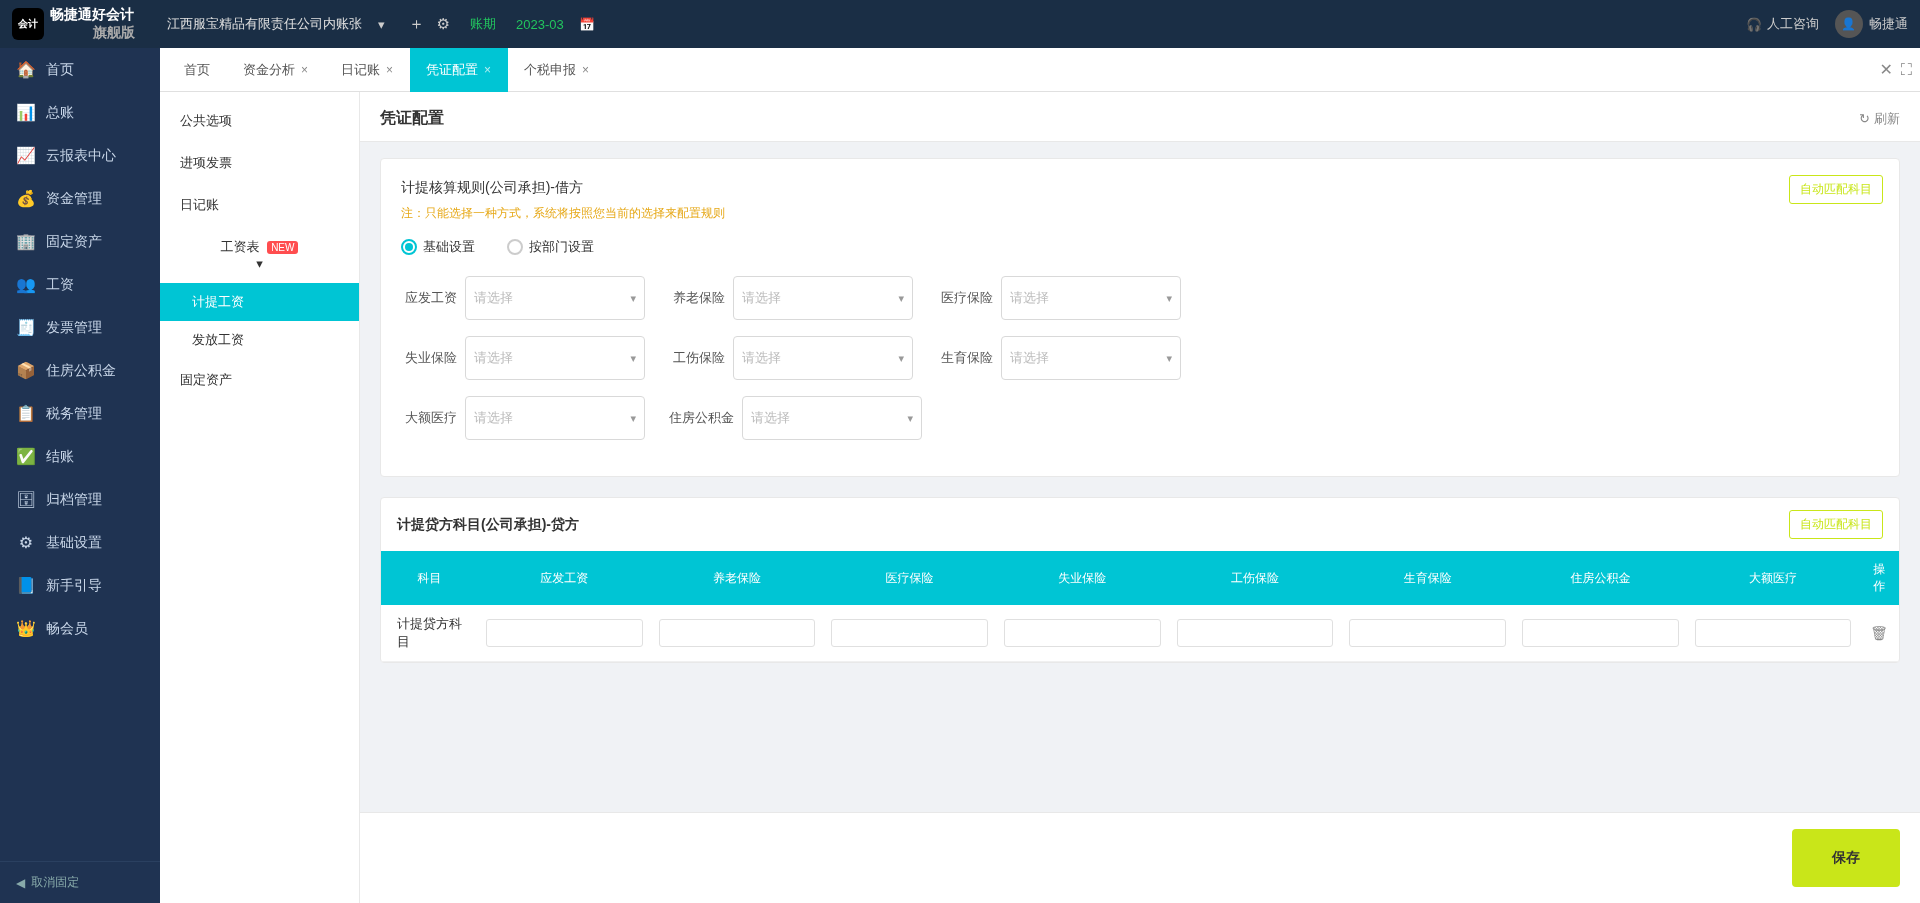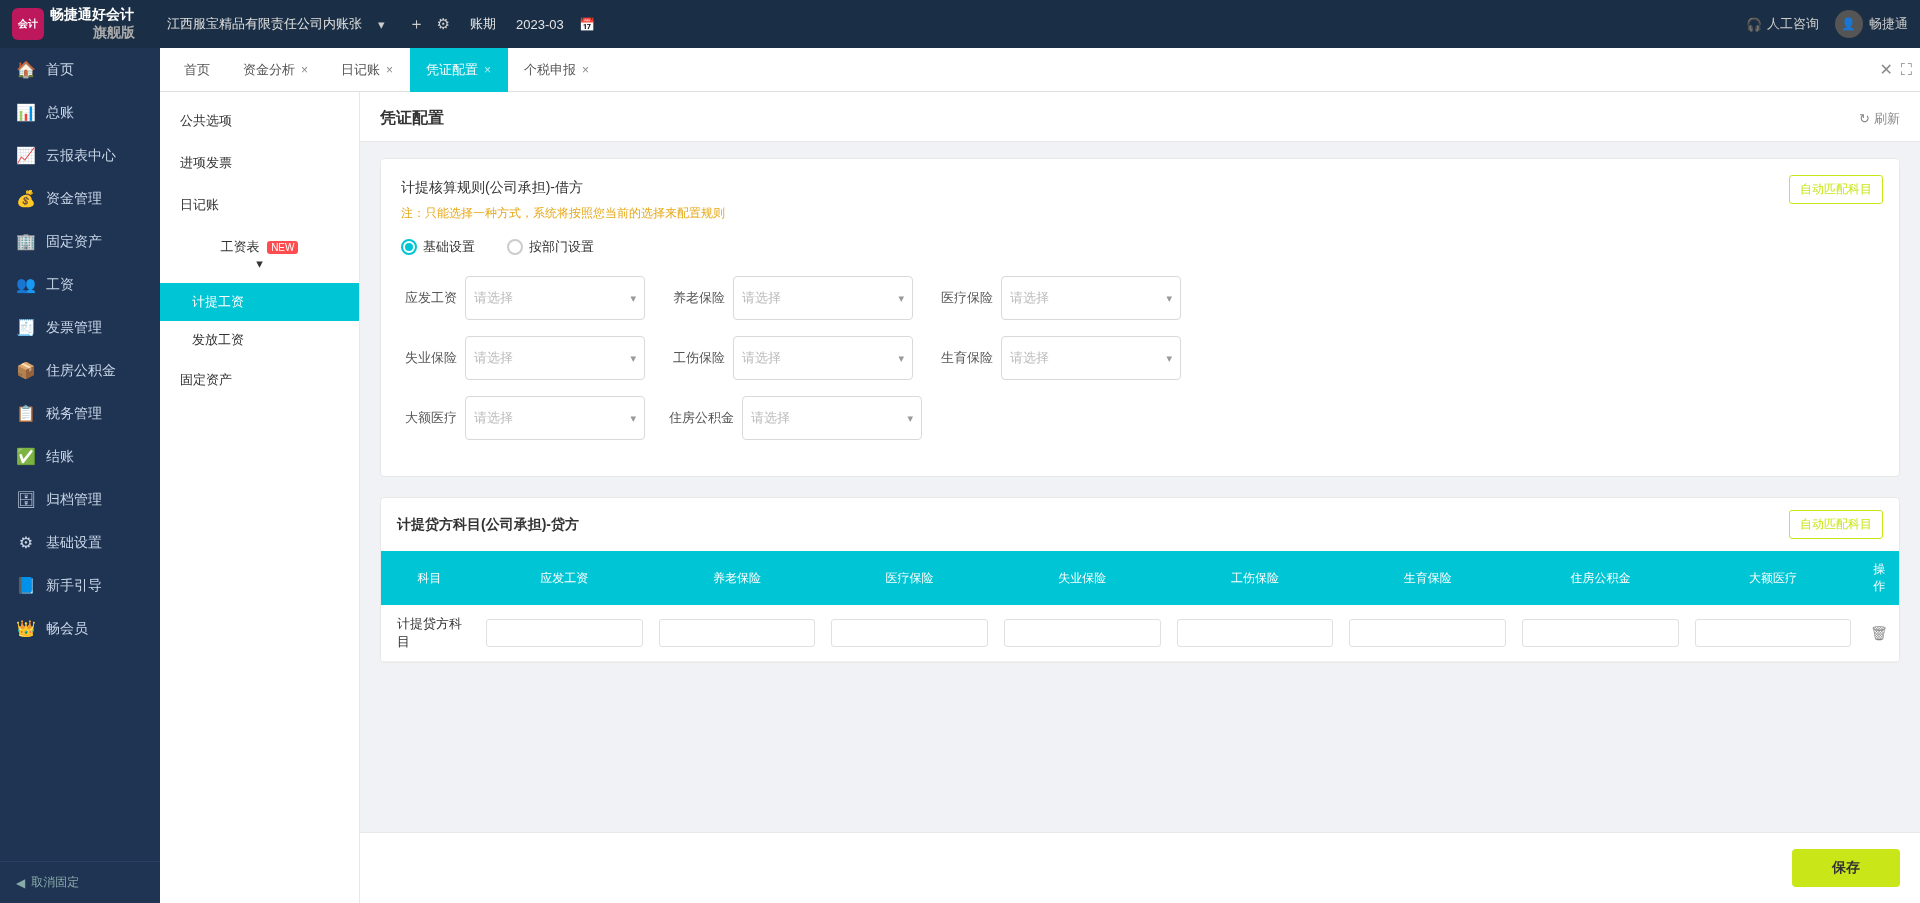--- a/index.html
+++ b/index.html
@@ -1,27 +1,27 @@
 <!DOCTYPE html>
 <html><head>
   <meta charset="utf-8">
   <style>
     * { box-sizing: border-box; margin: 0; padding: 0; }
     body { font-family: 'Microsoft YaHei', Arial, sans-serif; font-size: 13px; background: #f0f2f5; display: flex; flex-direction: column; height: 903px; overflow: hidden; }
 
     
     .topbar { height: 48px; background: #1a2e45; display: flex; align-items: center; padding: 0 12px; gap: 12px; flex-shrink: 0; }
     .topbar-logo { display: flex; align-items: center; gap: 6px; color: white; font-size: 14px; font-weight: bold; }
-    .topbar-logo .logo-icon { width: 32px; height: 32px; background: #be185d; border-radius: 6px; display: flex; align-items: center; justify-content: center; color: white; font-size: 10px; font-weight: bold; }
+    .topbar-logo .logo-icon { width: 32px; height: 32px; background: #000000; border-radius: 6px; display: flex; align-items: center; justify-content: center; color: white; font-size: 10px; font-weight: bold; }
     .topbar-logo .logo-sub { font-size: 14px; color: #aaa; display: block; margin-left: 43px; }
     .topbar-company { color: #e0e0e0; font-size: 13px; margin-left: 20px; }
     .topbar-dropdown { color: #ccc; cursor: pointer; margin-left: 4px; }
     .topbar-add { color: #ccc; cursor: pointer; margin-left: 12px; font-size: 16px; }
     .topbar-gear { color: #ccc; cursor: pointer; font-size: 15px; }
-    .topbar-period { color: #e5e5e5; font-size: 13px; margin-left: 8px; }
+    .topbar-period { color: #22c55e; font-size: 13px; margin-left: 8px; }
     .topbar-cal { color: #00b4d8; cursor: pointer; margin-left: 4px; }
     .topbar-right { margin-left: auto; display: flex; align-items: center; gap: 16px; color: #ccc; font-size: 13px; }
     .topbar-service { display: flex; align-items: center; gap: 4px; cursor: pointer; }
     .topbar-user { display: flex; align-items: center; gap: 6px; cursor: pointer; }
     .avatar { width: 28px; height: 28px; background: #555; border-radius: 50%; display: flex; align-items: center; justify-content: center; color: #ccc; font-size: 12px; }
 
     
     .main-layout { display: flex; flex: 1; overflow: hidden; }
 
     
@@ -93,21 +93,21 @@
     thead tr { background: #00c5d4; }
     thead th { color: white; font-size: 12px; font-weight: normal; padding: 10px 8px; text-align: center; border: none; }
     tbody tr { border-bottom: 1px solid #f0f0f0; }
     tbody td { padding: 10px 8px; text-align: center; font-size: 13px; color: #333; }
     tbody td:first-child { text-align: left; padding-left: 16px; }
     .cell-input { width: 100%; border: 1px solid #e0e0e0; border-radius: 3px; height: 28px; padding: 0 6px; font-size: 12px; }
     .delete-icon { cursor: pointer; color: #888; font-size: 14px; }
 
     
     .save-btn-container { padding: 16px 20px; display: flex; justify-content: flex-end; background: #fff; border-top: 1px solid #e8e8e8; }
-    .save-btn { background: #c9e619; border: none; color: #333; font-size: 14px; font-weight: bold; padding: 10px 40px; border-radius: 4px; cursor: pointer; }
+    .save-btn { background: #c9e619; border: none; color: #333; font-size: 14px; font-weight: bold; padding: 20px 40px; border-radius: 4px; cursor: pointer; }
   </style>
 </head>
 <body>
 
 <div class="topbar">
   <div class="topbar-logo">
     <div class="logo-icon">会计</div>
     <div>
       <span>畅捷通好会计</span><br>
       <span class="topbar-logo logo-sub">旗舰版</span>

